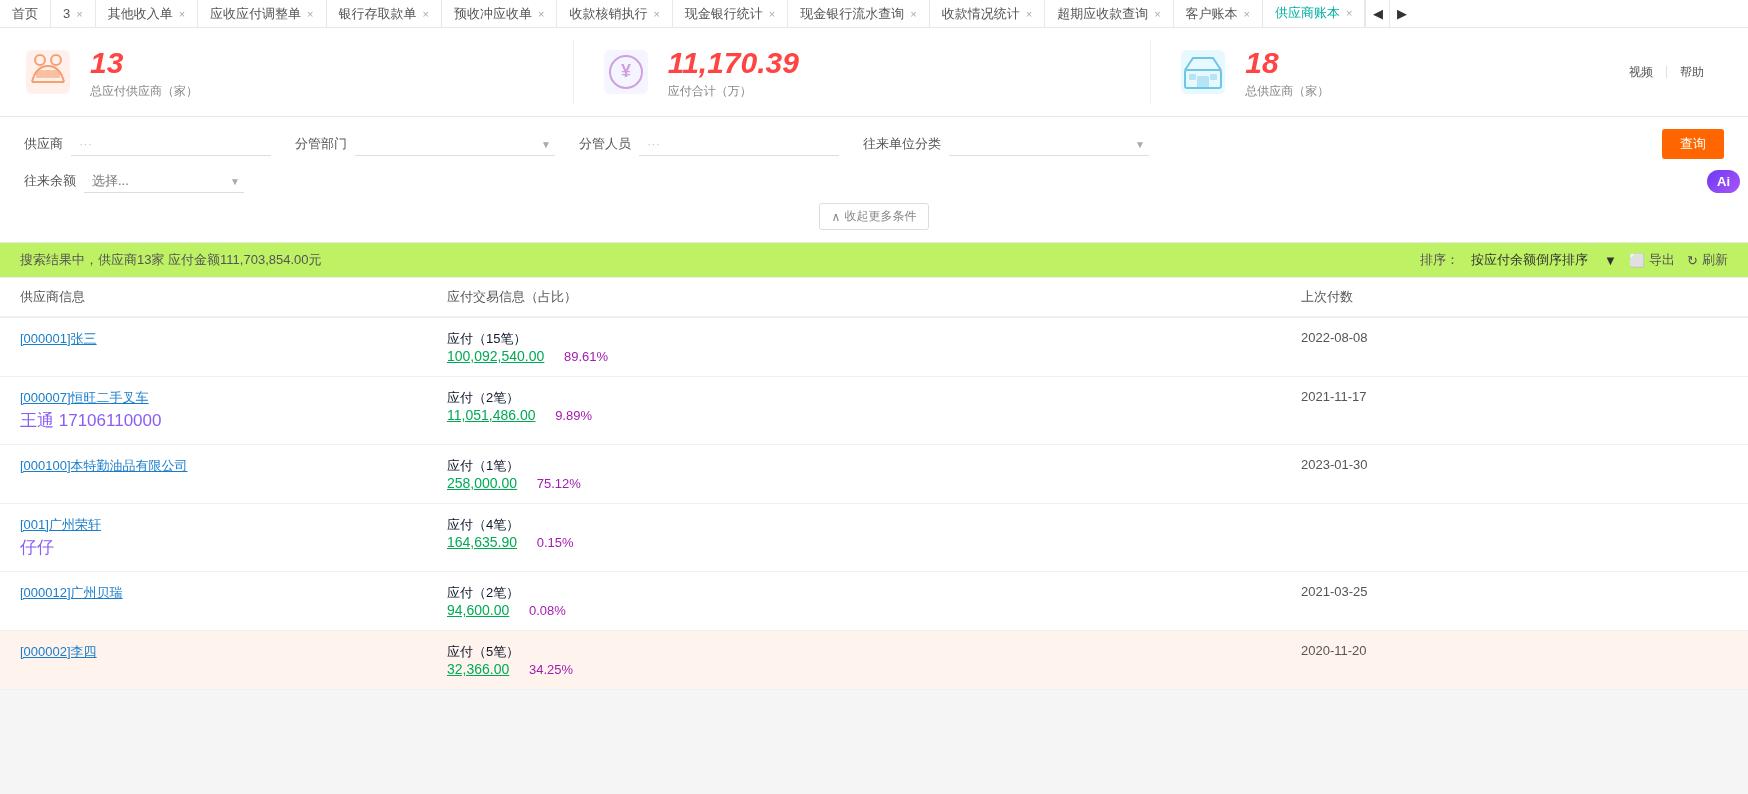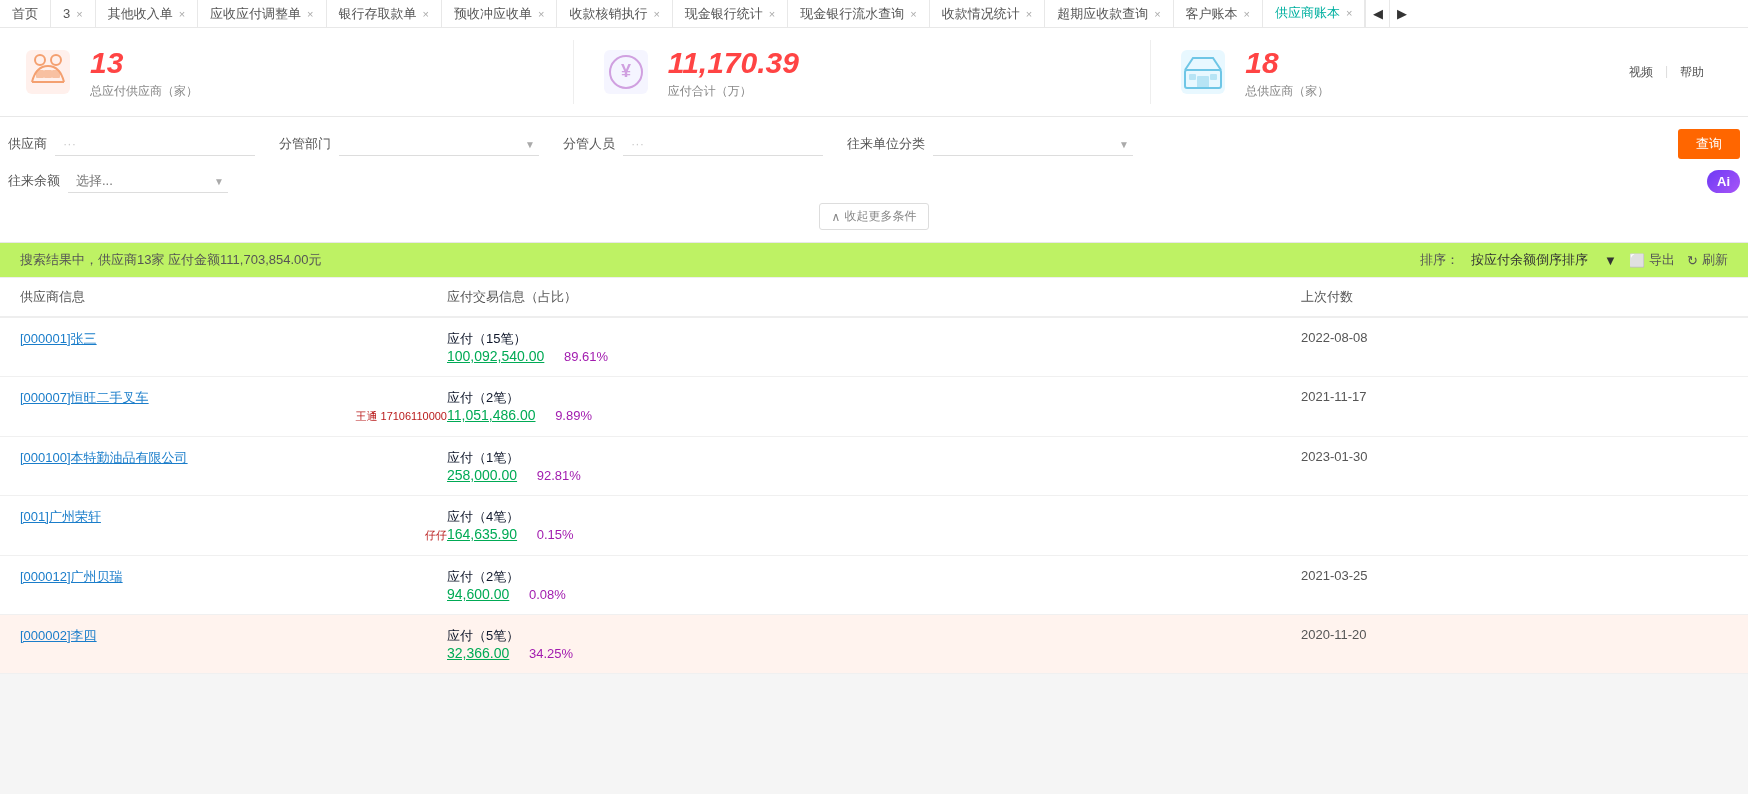--- a/index.html
+++ b/index.html
@@ -31,21 +31,21 @@
     .card-icon { width: 56px; height: 56px; display: flex; align-items: center; justify-content: center; }
     .card-icon svg { width: 52px; height: 52px; }
     .card-content { display: flex; flex-direction: column; }
     .card-number { font-size: 30px; font-weight: bold; color: #ff4444; line-height: 1.2; font-style: italic; }
     .card-label { font-size: 12px; color: #888; margin-top: 2px; }
     .card-actions { margin-left: auto; display: flex; gap: 12px; align-items: flex-start; font-size: 12px; color: #555; }
     .card-actions span { cursor: pointer; }
 
     
     .filter-bar {
-      background: #fff; padding: 12px 8px; border-bottom: 1px solid #e8e8e8;
+      background: #fff; padding: 12px 24px; border-bottom: 1px solid #e8e8e8;
     }
     .filter-row { display: flex; align-items: center; gap: 24px; margin-bottom: 10px; }
     .filter-row:last-child { margin-bottom: 0; }
     .filter-item { display: flex; align-items: center; gap: 8px; }
     .filter-label { font-size: 13px; color: #555; white-space: nowrap; }
     .filter-input {
       border: none; border-bottom: 1px solid #ddd; padding: 4px 8px; font-size: 13px;
       color: #333; outline: none; min-width: 160px; cursor: pointer;
     }
     .filter-select {
@@ -82,21 +82,21 @@
     .table-header {
       display: grid; grid-template-columns: 1fr 2fr 1fr;
       padding: 10px 20px; border-bottom: 2px solid #eee; font-size: 13px; color: #555; font-weight: 500;
     }
     .table-row {
       display: grid; grid-template-columns: 1fr 2fr 1fr;
       padding: 12px 20px; border-bottom: 1px solid #f0f0f0; align-items: start;
     }
     .table-row.highlighted { background: #fff3ee; }
     .supplier-link { color: #1a7dca; text-decoration: underline; cursor: pointer; font-size: 13px; }
-    .supplier-sub { color: #b91c1c; font-size: 11px; margin-top: 2px; text-align: right; }
+    .supplier-sub { color: #8b5cf6; font-size: 17px; margin-top: 2px; }
     .transaction-label { color: #0f172a; font-size: 13px; }
     .transaction-amount { color: #00aa55; font-size: 14px; font-weight: 500; margin-top: 2px; text-decoration: underline; cursor: pointer; }
     .transaction-pct { color: #a21caf; font-size: 13px; margin-left: 16px; display: inline; }
     .last-payment { color: #555; font-size: 13px; }
 
     
     .ai-badge {
       position: fixed; right: 8px; top: 170px;
       background: linear-gradient(135deg, #6e3af5, #a855f7);
       color: #fff; border-radius: 20px; padding: 4px 10px; font-size: 13px;
@@ -320,21 +320,21 @@
   </div>
 
   <div class="table-row">
     <div>
       <span class="supplier-link">[000100]本特勤油品有限公司</span>
     </div>
     <div>
       <div class="transaction-label">应付（1笔）</div>
       <div>
         <span class="transaction-amount">258,000.00</span>
-        <span class="transaction-pct">92.81%</span>
+        <span class="transaction-pct">75.12%</span>
       </div>
     </div>
     <div>
       <span class="last-payment">2023-01-30</span>
     </div>
   </div>
 
   <div class="table-row">
     <div>
       <span class="supplier-link">[001]广州荣轩</span>

